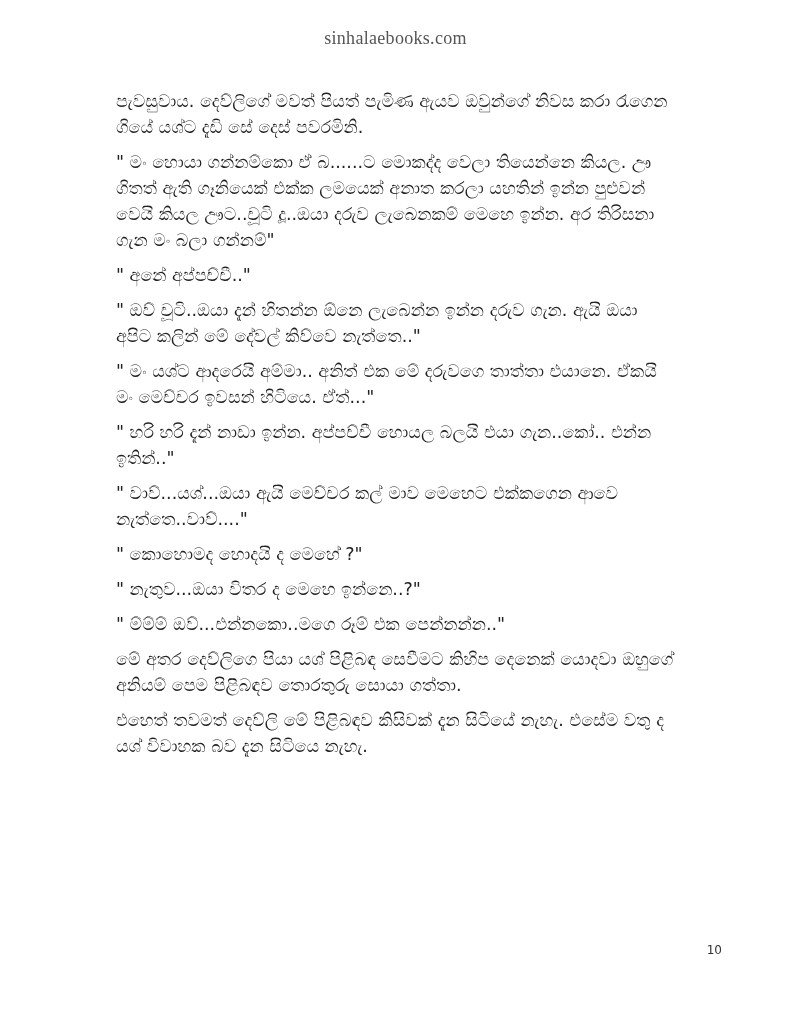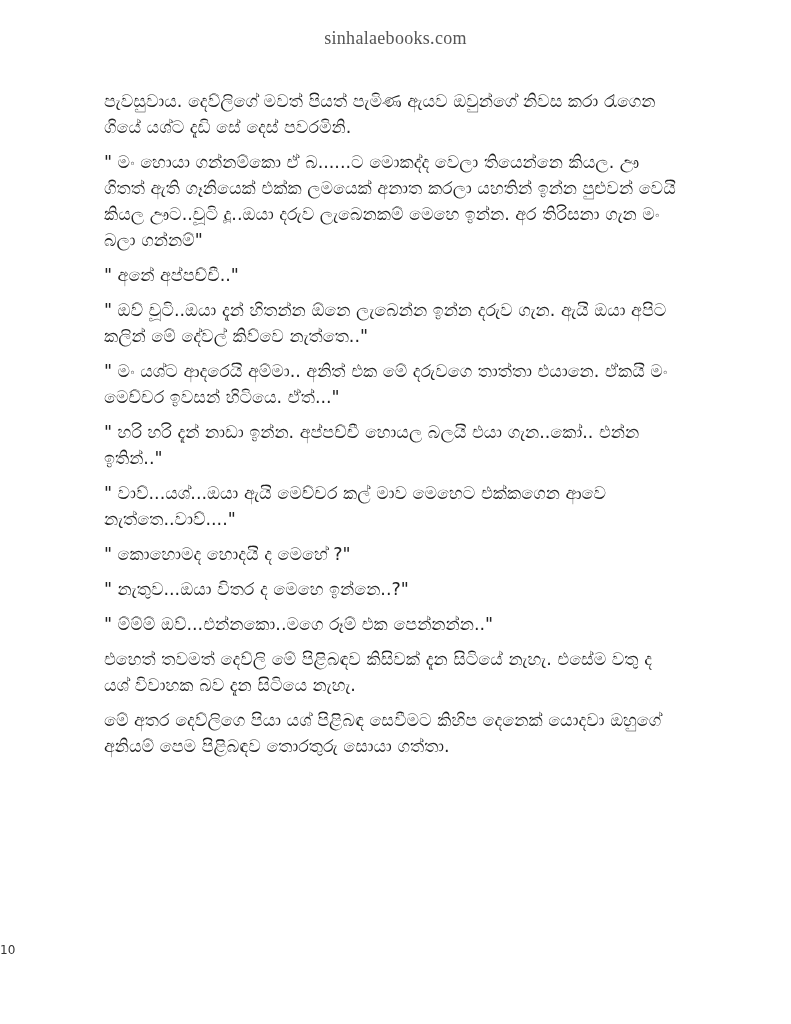--- a/index.html
+++ b/index.html
@@ -8,41 +8,41 @@
       position: absolute; top: 12px; left: 0; width: 791px;
       text-align: center;
       font-family: Liberation Serif, serif;
       font-size: 18px; color: #555555; letter-spacing: 0.3px; margin-top: 16px;
     }
     .page-body {
       position: absolute; top: 88px; left: 104px; width: 572px;
       font-family: "DejaVu Sans", "Liberation Sans", sans-serif;
       font-size: 17.5px; line-height: 26px; color: #222222;
     }
-    .para { margin: 0 0 9px 0; }
+    .para { margin: 0 0 9px 12px; }
     .page-number {
       position: absolute; top: 943px; left: 0; width: 722px;
-      text-align: left;
+      text-align: right;
       font-family: "DejaVu Sans", sans-serif;
       font-size: 12px; color: #333333;
     }
   </style>
 </head>
 <body>
 
 <div class="site-header">sinhalaebooks.com</div>
 
 <div class="page-body">
   <p class="para">පැවසුවාය. දෙව්ලිගේ මවත් පියත් පැමිණ ඇයව ඔවුන්ගේ නිවස කරා රැගෙන ගියේ යශ්ට දැඩි සේ දෙස් පවරමිනි.</p>
   <p class="para">" මං හොයා ගන්නම්කො ඒ බ......ට මොකද්ද වෙලා තියෙන්නෙ කියල. ඌ ගිතත් ඇති ගෑනියෙක් එක්ක ලමයෙක් අනාත කරලා යහතින් ඉන්න පුළුවන් වෙයි කියල ඌට..චූටි දූ..ඔයා දරුව ලැබෙනකම් මෙහෙ ඉන්න. අර තිරිසනා ගැන මං බලා ගන්නම්"</p>
   <p class="para">" අනේ අප්පච්චී.."</p>
   <p class="para">" ඔව් චූටි..ඔයා දැන් හිතන්න ඕනෙ ලැබෙන්න ඉන්න දරුව ගැන. ඇයි ඔයා අපිට කලින් මේ දේවල් කිව්වෙ නැත්තෙ.."</p>
   <p class="para">" මං යශ්ට ආදරෙයි අම්මා.. අනිත් එක මේ දරුවගෙ තාත්තා එයානෙ. ඒකයි මං මෙච්චර ඉවසන් හිටියෙ. ඒත්..."</p>
   <p class="para">" හරි හරි දැන් නාඩා ඉන්න. අප්පච්චී හොයල බලයි එයා ගැන..කෝ.. එන්න ඉතින්.."</p>
   <p class="para">" වාව්...යශ්...ඔයා ඇයි මෙච්චර කල් මාව මෙහෙට එක්කගෙන ආවෙ නැත්තෙ..වාව්...."</p>
   <p class="para">" කොහොමද හොදයි ද මෙහේ ?"</p>
   <p class="para">" නැතුව...ඔයා විතර ද මෙහෙ ඉන්නෙ..?"</p>
   <p class="para">" ම්ම්ම් ඔව්...එන්නකො..මගෙ රූම් එක පෙන්නන්න.."</p>
+  <p class="para">මේ අතර දෙව්ලිගෙ පියා යශ් පිළිබඳ සෙවීමට කිහිප දෙනෙක් යොදවා ඔහුගේ අනියම් පෙම පිළිබඳව තොරතුරු සොයා ගත්තා.</p>
   <p class="para">එහෙත් තවමත් දෙව්ලි මේ පිළිබඳව කිසිවක් දැන සිටියේ නැහැ. එසේම වතු ද යශ් විවාහක බව දැන සිටියෙ නැහැ.</p>
-  <p class="para">මේ අතර දෙව්ලිගෙ පියා යශ් පිළිබඳ සෙවීමට කිහිප දෙනෙක් යොදවා ඔහුගේ අනියම් පෙම පිළිබඳව තොරතුරු සොයා ගත්තා.</p>
 </div>
 
 <div class="page-number">10</div>
 
 </body></html>

